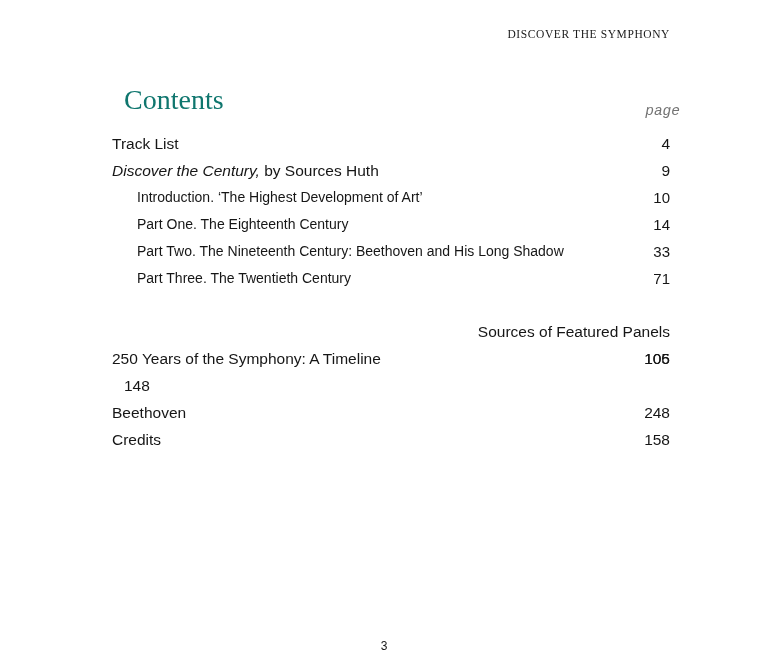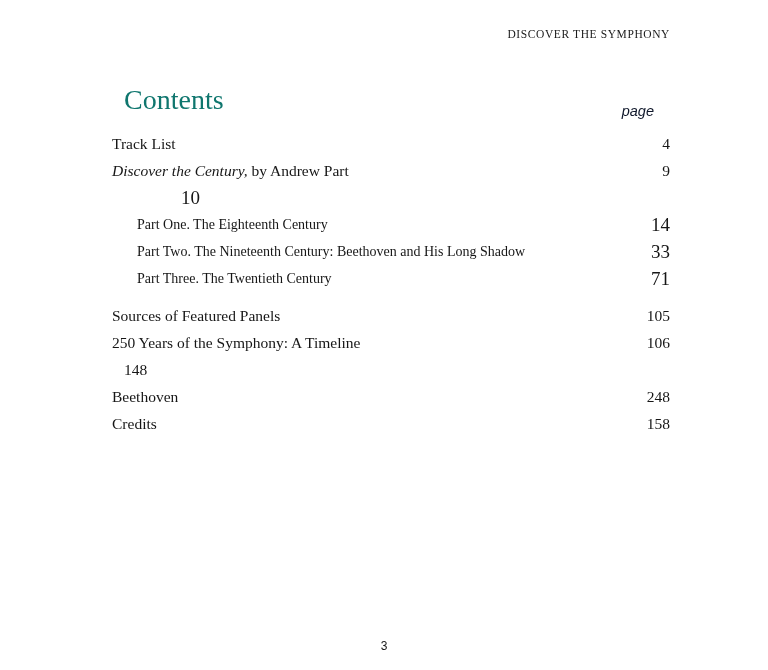--- a/index.html
+++ b/index.html
@@ -35,59 +35,60 @@
     left: 112px;
     font-family: "Liberation Serif", serif;
     font-weight: normal;
     font-size: 28px;
     margin: 12px;
     color: #0f766e;
   }
   .page-col-label {
     position: absolute;
     top: 103px;
-    right: 114px;
+    right: 88px;
     font-style: italic;
     font-size: 14.5px;
-    color: #0f172a;
+    color: #737373;
+    font-family: Liberation Mono, monospace;
   }
   .toc {
     position: absolute;
     top: 130px;
     left: 112px;
     right: 98px;
     display: flex;
     flex-direction: column;
   }
   .row {
     display: flex;
     justify-content: space-between;
     align-items: flex-end;
     height: 27px;
     font-size: 15.5px;
     line-height: 27px;
     white-space: nowrap;
-    font-family: Liberation Serif, serif;
   }
   .row.sub {
     padding-left: 25px;
     font-size: 14px;
   }
   .row.gap {
-    margin-top: 10px;
+    margin-top: 26px;
+    flex-direction: column;
   }
   .row .it {
     font-style: italic;
   }
   .pagenum {
     font-size: 15.5px;
     margin-left: 12px;
   }
   .row.sub .pagenum {
-    font-size: 19px;
+    font-size: 15px;
     margin-left: 44px;
   }
   .folio {
     position: absolute;
     bottom: 17px;
     left: 0;
     right: 0;
     text-align: center;
     font-size: 12px;
     color: #161616;
@@ -103,24 +104,25 @@
   <h1 class="contents-title">Contents</h1>
 
   <div class="page-col-label">page</div>
 
   <div class="toc">
       <div class="row">
         <span><span>Track List</span></span>
         <span class="pagenum">4</span>
       </div>
       <div class="row">
-        <span><span class="it">Discover the Century,</span><span> by Andrew Part</span></span>
+        <span><span class="it">Discover the Century,</span><span> by Sources Huth</span></span>
         <span class="pagenum">9</span>
       </div>
       <div class="row sub">
+        <span><span>Introduction. ‘The Highest Development of Art’</span></span>
         <span class="pagenum">10</span>
       </div>
       <div class="row sub">
         <span><span>Part One. The Eighteenth Century</span></span>
         <span class="pagenum">14</span>
       </div>
       <div class="row sub">
         <span><span>Part Two. The Nineteenth Century: Beethoven and His Long Shadow</span></span>
         <span class="pagenum">33</span>
       </div>

